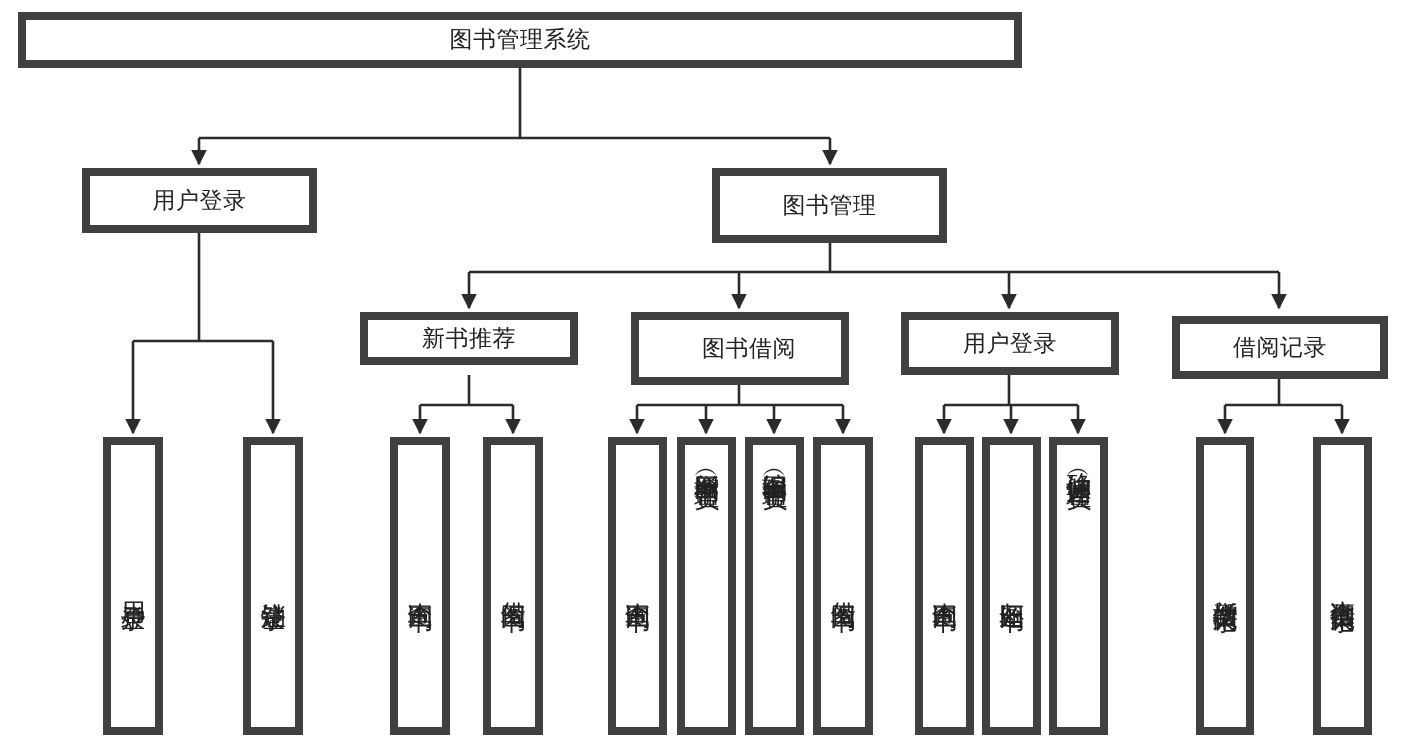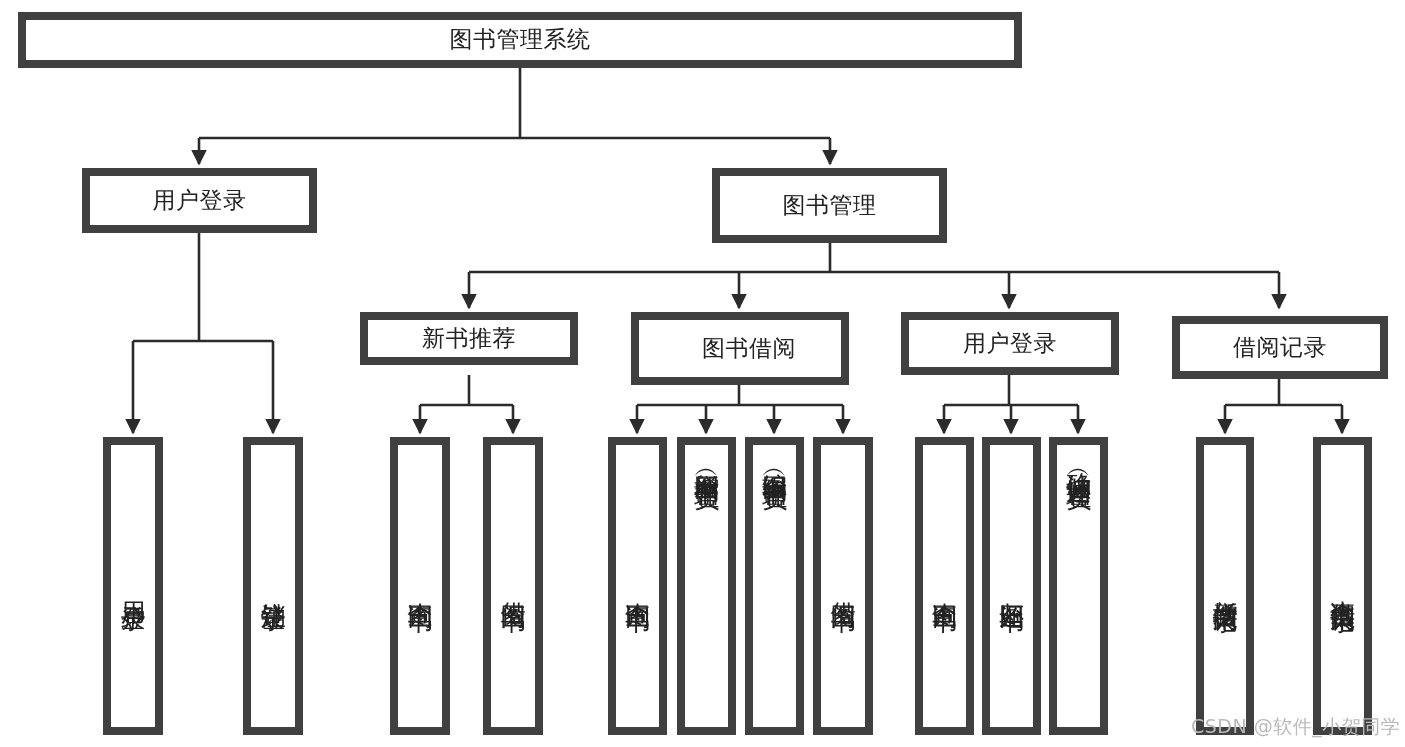--- a/index.html
+++ b/index.html
@@ -207,15 +207,14 @@
     <span class="node-label">确认归还（管理员）</span>
   </div>
 
   <div class="node vert centered" style="left:1196px; top:437px; width:58px; height:298px;">
     <span class="node-label">新增借阅记录</span>
   </div>
   <div class="node vert centered" style="left:1313px; top:437px; width:59px; height:298px;">
     <span class="node-label">查询借阅记录</span>
   </div>
 
-  <div class="watermark" style="left:1191px; top:714px;">CSDN @软件_小贺同学</div>
 
 </div>
 
 </body></html>

